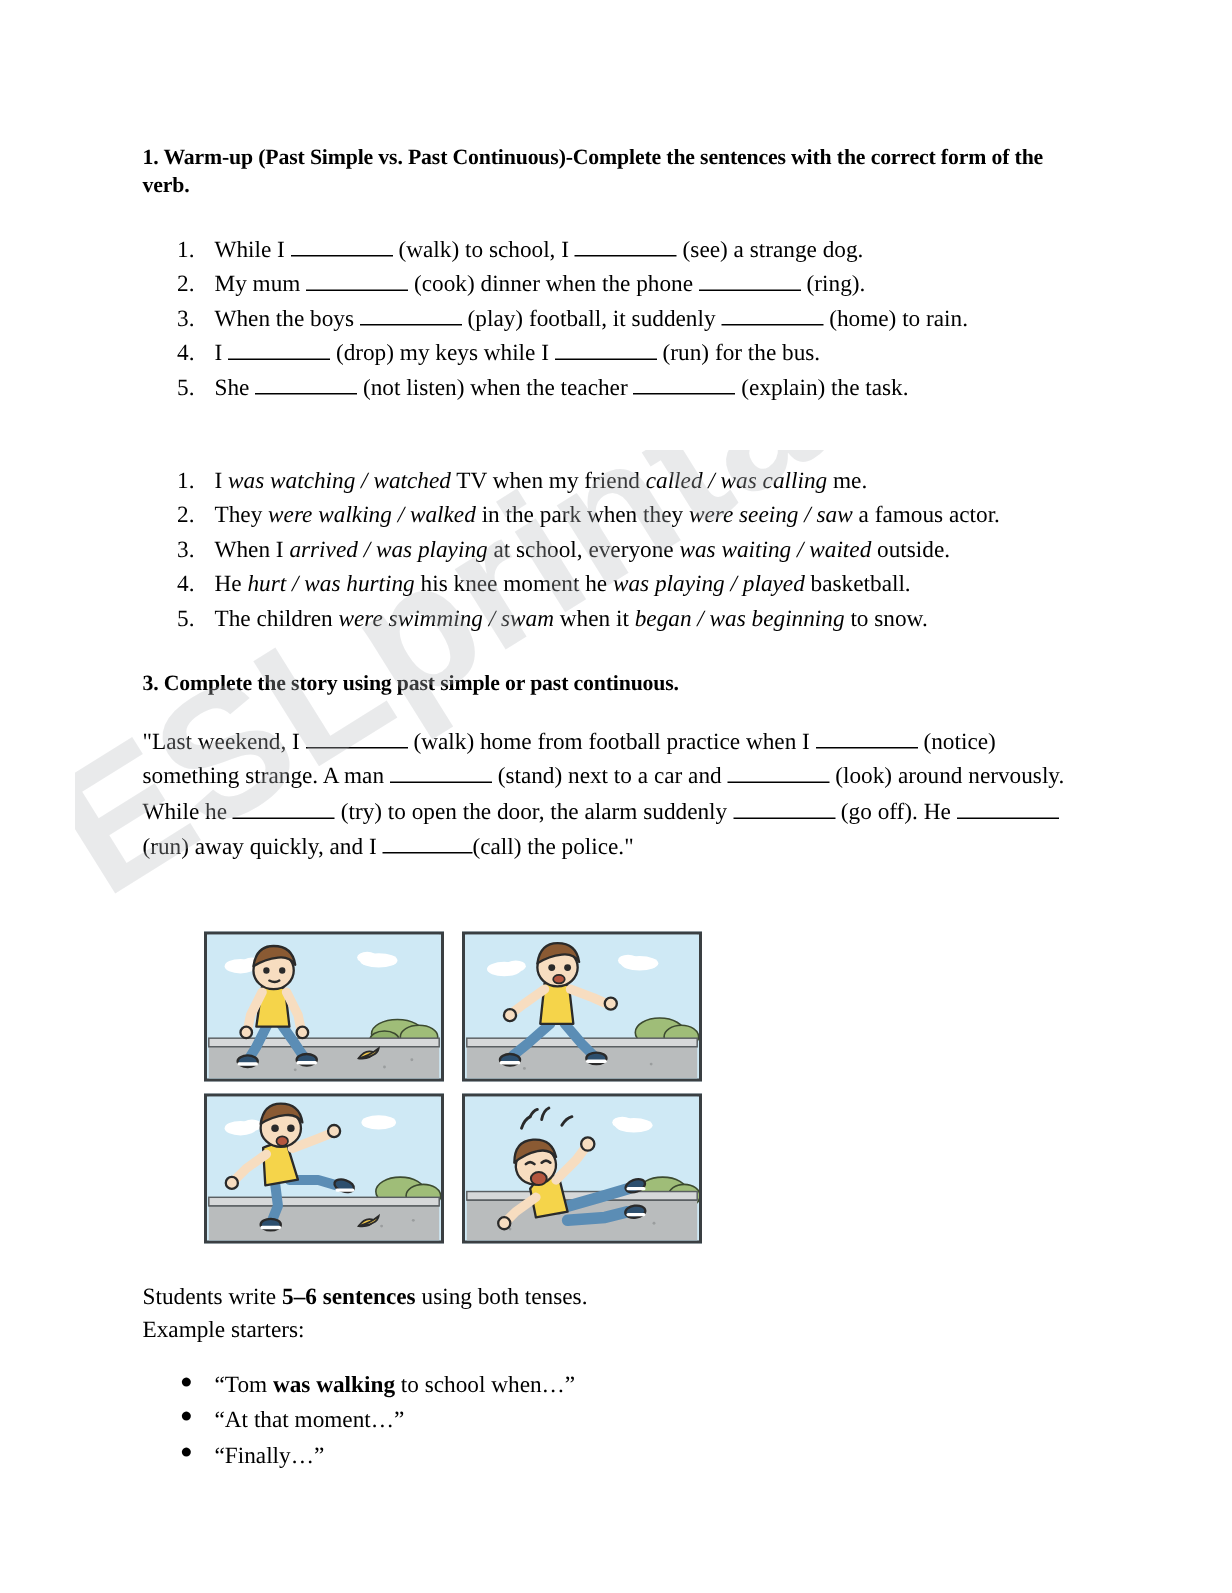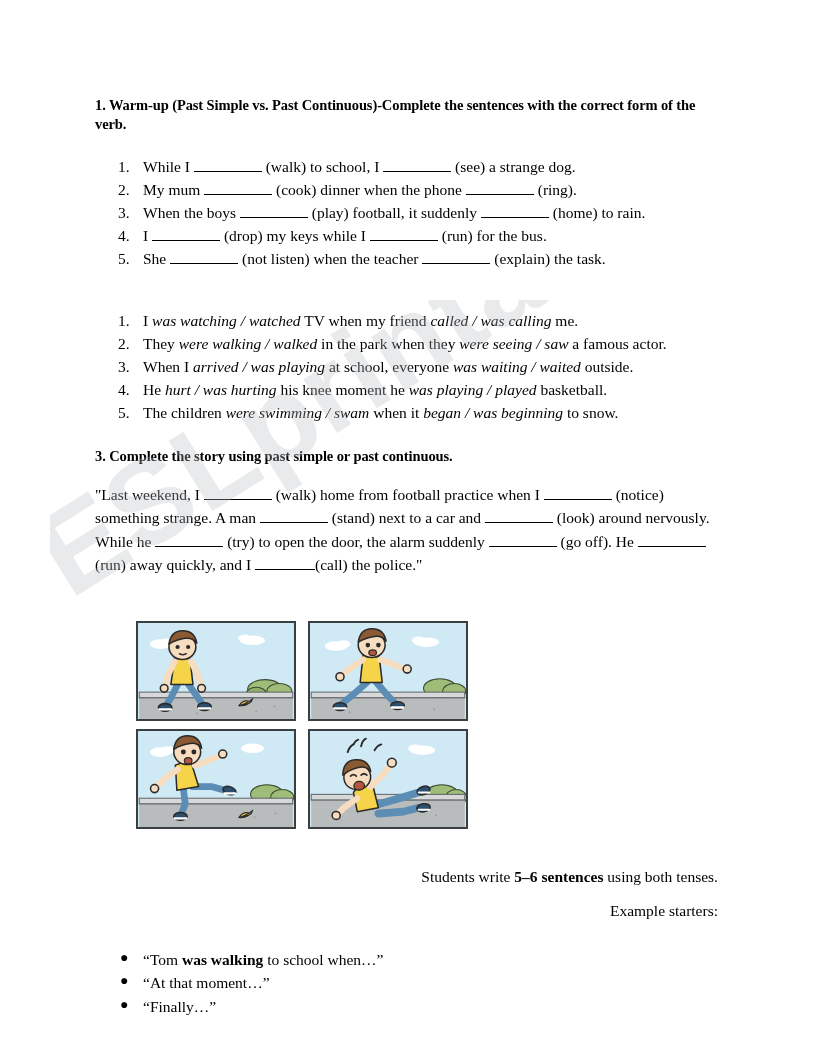--- a/index.html
+++ b/index.html
@@ -73,22 +73,21 @@
   i.alt { font-style: italic; }
   p.story {
     font-size: 15.5px;
     line-height: 1.52;
     margin: 0;
     text-align: left;
   }
   p.plain {
     font-size: 15.5px;
     line-height: 1.45;
-    margin: 12px;
-    text-align: right;
+    margin: 0;
   }
   ul.starters {
     margin: 0;
     padding: 0;
     list-style: none;
     font-size: 15.5px;
     line-height: 1.52;
   }
   ul.starters > li {
     position: relative;

